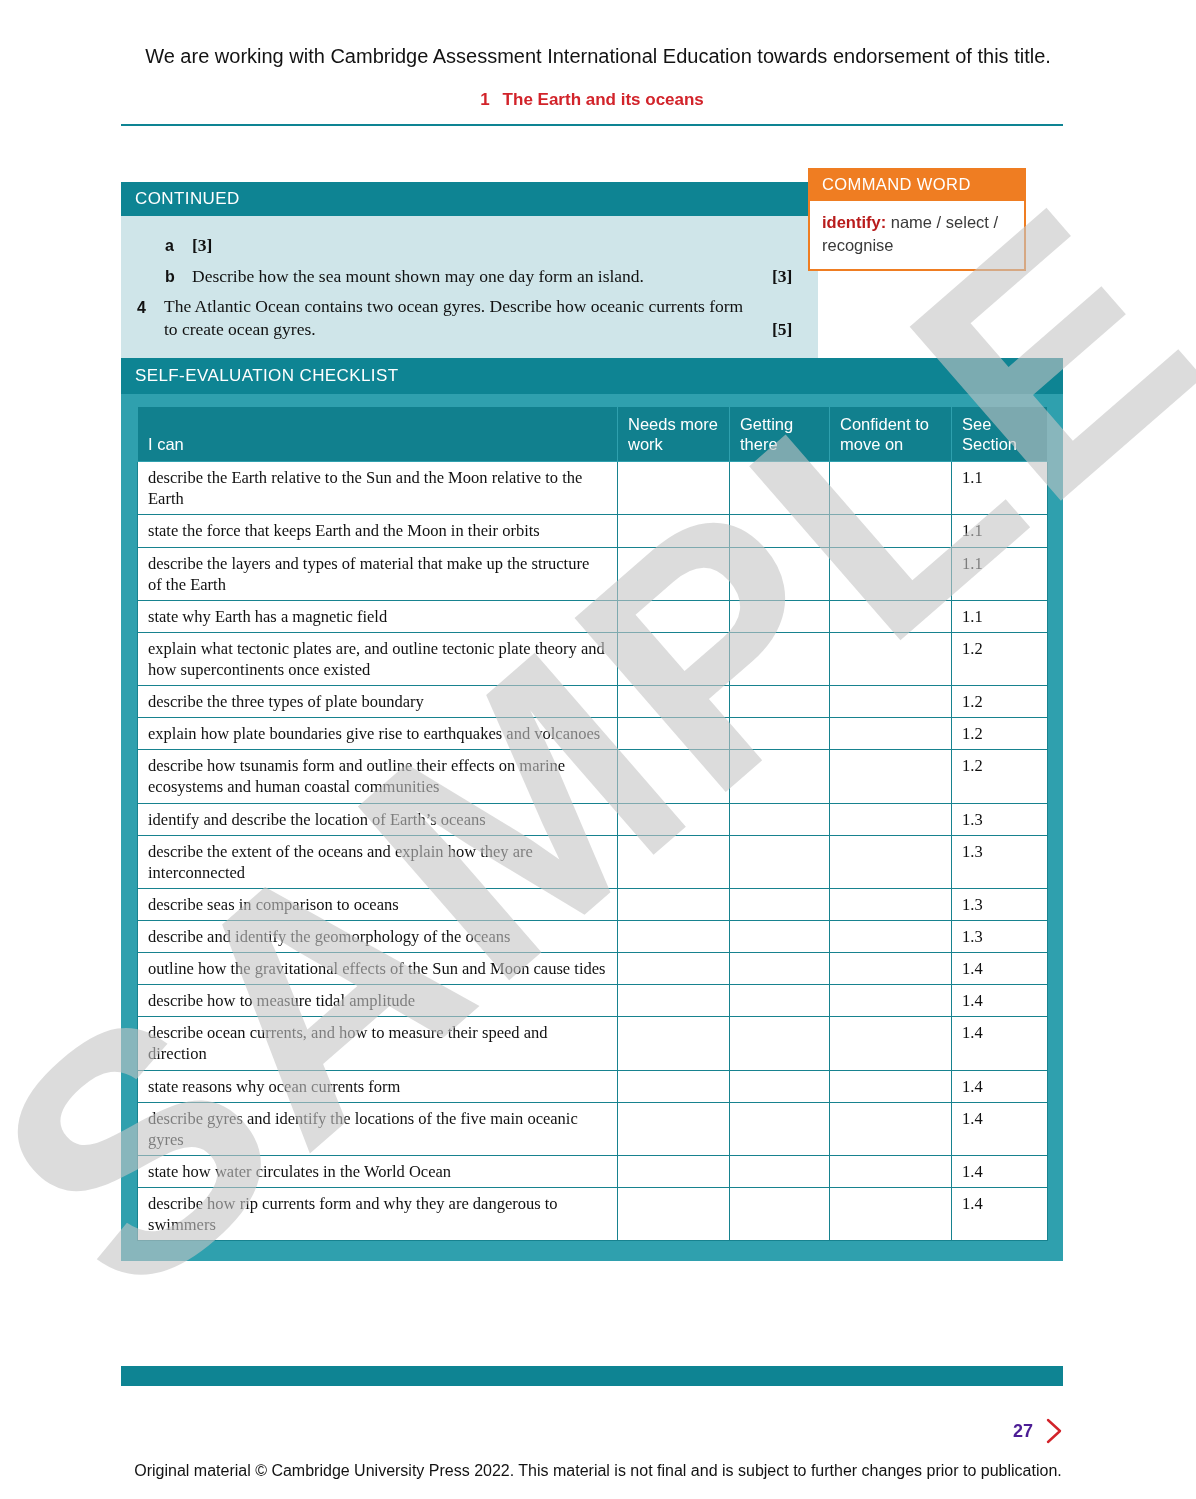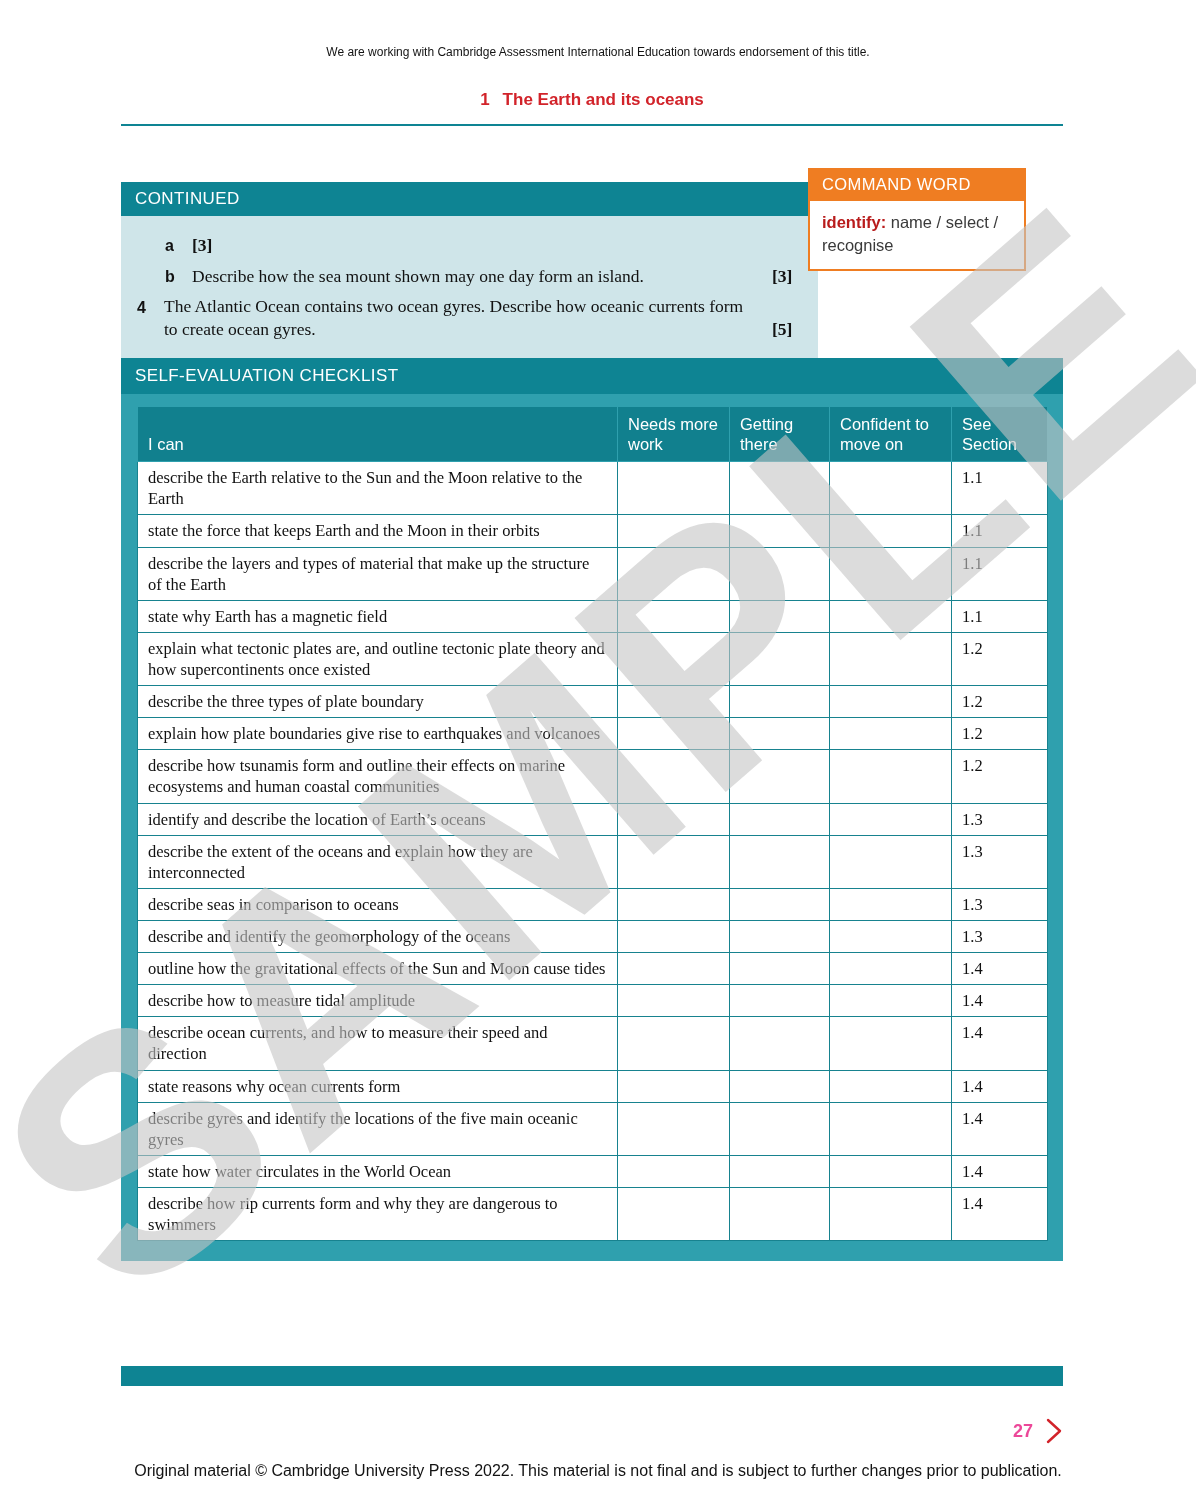--- a/index.html
+++ b/index.html
@@ -4,21 +4,21 @@
 <style>
   * { margin:0; padding:0; box-sizing:border-box; }
   html,body { background:#ffffff; }
   body {
     width:1196px; height:1499px; position:relative; overflow:hidden;
     font-family:"Liberation Sans", sans-serif; color:#131313;
   }
 
   .top-notice {
     position:absolute; left:0; right:0; top:45px;
-    text-align:center; font-size:12px; color:#131313;
+    text-align:center; font-size:20px; color:#131313;
   }
 
   .chapter-heading {
     position:absolute; top:90px; left:121px; width:942px;
     text-align:center; color:#d2232a; font-weight:bold; font-size:17px;
   }
   .chapter-number { margin-right:13px; }
   .heading-rule {
     position:absolute; top:124px; left:121px; width:942px; height:2px;
     background:#0e8493;
@@ -83,21 +83,21 @@
 
   
   .bottom-bar {
     position:absolute; left:121px; top:1366px; width:942px; height:20px;
     background:#0e8493;
   }
   .page-nav {
     position:absolute; top:1418px; right:133px;
     display:flex; align-items:center; gap:12px;
   }
-  .page-number { color:#ec4899; font-size:18px; font-weight:bold; }
+  .page-number { color:#4c1d95; font-size:18px; font-weight:bold; }
   .chevron-icon svg { display:block; }
   .footer-notice {
     position:absolute; left:0; right:0; top:1462px;
     text-align:center; font-size:16px; color:#131313;
   }
 
   
   .watermark {
     position:absolute; left:50%; top:750px;
     transform:translate(-50%,-50%) rotate(-41deg);

